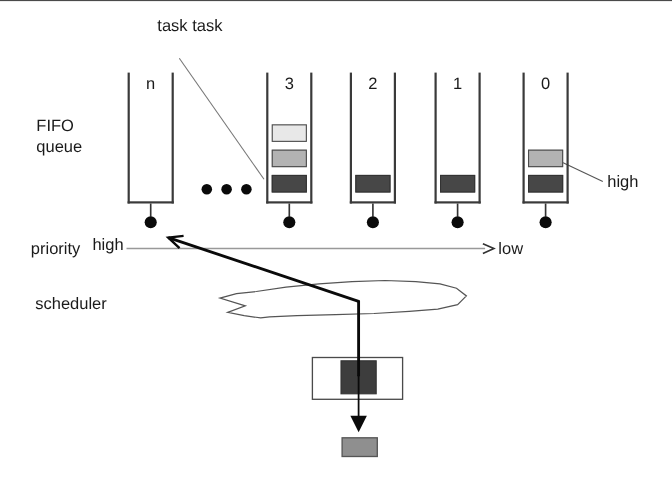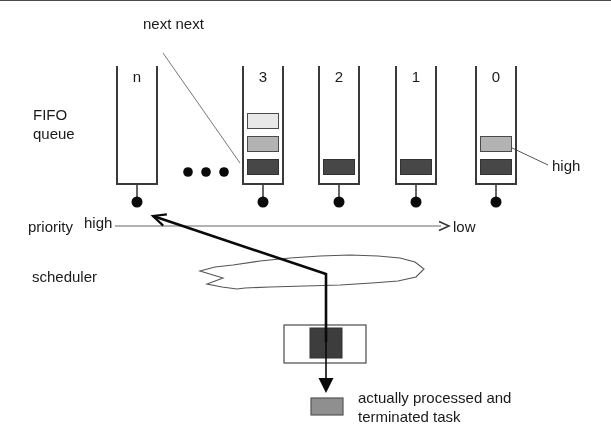--- a/index.html
+++ b/index.html
@@ -113,34 +113,30 @@
     <div class="qnum">1</div>
     <div class="task dark t3"></div>
   </div>
   <div class="qcol" style="left:475px">
     <div class="qnum">0</div>
     <div class="task medium t2"></div>
     <div class="task dark t3"></div>
   </div>
 
   <div class="lbl" style="left:143px; top:13px">
-    <div>next next</div>
+    <div>task task</div>
   </div>
 
   <div class="lbl" style="left:33px; top:104px">
     <div>FIFO</div>
     <div>queue</div>
   </div>
 
   <div class="lbl" style="left:28px; top:216px">priority</div>
   <div class="lbl" style="left:84px; top:212px">high</div>
   <div class="lbl" style="left:453px; top:216px">low</div>
 
   <div class="lbl" style="left:32px; top:266px">scheduler</div>
 
   <div class="lbl" style="left:552px; top:155px">high</div>
 
-  <div class="lbl" style="left:358px; top:387px">
-    <div>actually processed and</div>
-    <div>terminated task</div>
-  </div>
 
 </div>
 
 </body></html>

